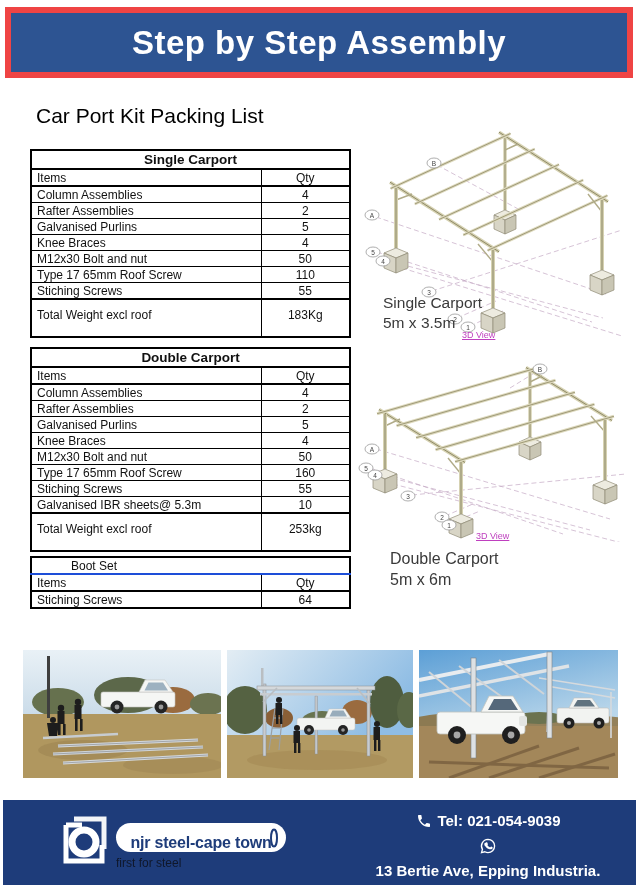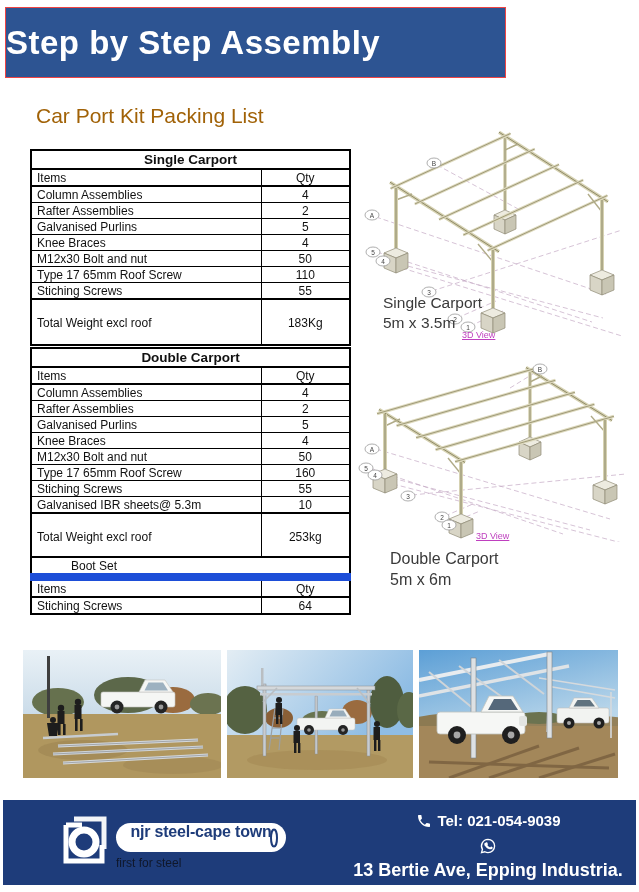--- a/index.html
+++ b/index.html
@@ -5,60 +5,60 @@
   :root{
     --header-blue:#2d5492;
     --footer-blue:#1e3c7a;
     --link-purple:#bf3fbf;
   }
   html,body{margin:0;padding:0;background:#ffffff;}
   body{font-family:"Liberation Sans",sans-serif;}
   .page{position:relative;width:639px;height:892px;background:#ffffff;overflow:hidden;}
 
   
-  .banner{position:absolute;left:5px;top:7px;width:501px;height:71px;
-    background:var(--header-blue);border:1px solid #ef4444;box-sizing:border-box;
-    display:flex;align-items:center;justify-content:flex-start;}
+  .banner{position:absolute;left:5px;top:7px;width:628px;height:71px;
+    background:var(--header-blue);border:6px solid #ef4444;box-sizing:border-box;
+    display:flex;align-items:center;justify-content:center;}
   .banner h1{margin:0;color:#ffffff;font-size:33px;font-weight:bold;letter-spacing:.5px;}
 
-  .doc-title{position:absolute;left:36px;top:104px;font-size:21px;color:#a16207;text-align:right;}
+  .doc-title{position:absolute;left:36px;top:104px;font-size:21px;color:#000000;text-align:right;}
 
   
   table.ptable{position:absolute;border-collapse:collapse;background:#fff;table-layout:fixed;}
   table.ptable td{border:1px solid #000;font-size:12px;color:#111;padding:0 5px;height:15px;line-height:14px;overflow:hidden;white-space:nowrap;}
   table.ptable{border:2px solid #000;}
   table.ptable tr.t-title td{text-align:center;font-weight:bold;font-size:13.5px;height:17px;border-bottom:2px solid #000;}
   table.ptable tr.t-head td{height:15px;border-bottom:2px solid #000;}
   table.ptable td.qty{text-align:center;}
-  table.ptable tr.t-total td{height:28px;vertical-align:top;padding-top:16px;border-top:2px solid #000;}
+  table.ptable tr.t-total td{height:28px;vertical-align:top;padding-top:8px;border-top:2px solid #000;}
   .extras-heading{position:absolute;left:30px;top:539px;width:220px;text-align:center;
     font-size:13.5px;font-weight:bold;color:#111;margin-top:20px;}
 
   
   .drawing{position:absolute;}
   .drawing svg{display:block;}
   .caption{position:absolute;color:#3a3a3a;font-size:15.5px;line-height:20px;}
   .view-link{position:absolute;color:var(--link-purple);font-size:9px;text-decoration:underline;cursor:pointer;}
 
   
   .photo{position:absolute;top:650px;height:128px;overflow:hidden;}
   .photo svg{display:block;}
 
   
   .footer{position:absolute;left:3px;top:800px;width:633px;height:85px;background:var(--footer-blue);}
   .logo-box{position:absolute;left:58px;top:815px;width:52px;height:54px;}
   .brand-pill{position:absolute;left:116px;top:823px;width:170px;height:29px;background:#ffffff;
-    border-radius:15px;display:flex;align-items:flex-start;justify-content:center;color:var(--footer-blue);
+    border-radius:15px;display:flex;align-items:flex-end;justify-content:center;color:var(--footer-blue);
     font-size:16px;font-weight:bold;letter-spacing:-0.2px;}
   .brand-pill .tube{position:absolute;right:7px;top:5px;}
   .brand-tagline{position:absolute;left:116px;top:856px;width:170px;text-align:left;
     color:#0f172a;font-size:12px;}
   .contact{position:absolute;left:348px;top:808px;width:280px;color:#ffffff;font-weight:bold;text-align:center;}
   .contact .row{display:flex;align-items:center;justify-content:center;gap:4px;height:25px;font-size:15px;}
-  .contact .row.addr{font-size:18px;text-align:right;}
+  .contact .row.addr{font-size:15px;text-align:right;}
   .c-icon{display:inline-flex;width:18px;height:18px;align-items:center;justify-content:center;}
 </style>
 </head>
 <body>
 
 <div class="page">
 
   <div class="banner">
     <h1>Step by Step Assembly</h1>
   </div>
@@ -166,21 +166,21 @@
     </table>
 
   <div class="extras-heading">Extras</div>
   <table class="ptable" style="left:30px;top:556px;width:319px;">
     <colgroup>
         <col style="width:230px">
         <col style="width:89px">
       </colgroup>
     <tbody>
         <tr>
-          <td colspan="2" style="border-bottom:8px solid #1d4ed8;padding-left:39px;">Boot Set</td>
+          <td colspan="2" style="border-bottom:2px solid #1d4ed8;padding-left:39px;">Boot Set</td>
         </tr>
     <tr class="t-head">
       <td>Items</td>
       <td class="qty">Qty</td>
     </tr>
     <tr>
           <td>Stiching Screws</td>
           <td class="qty">64</td>
         </tr>
   </tbody>

